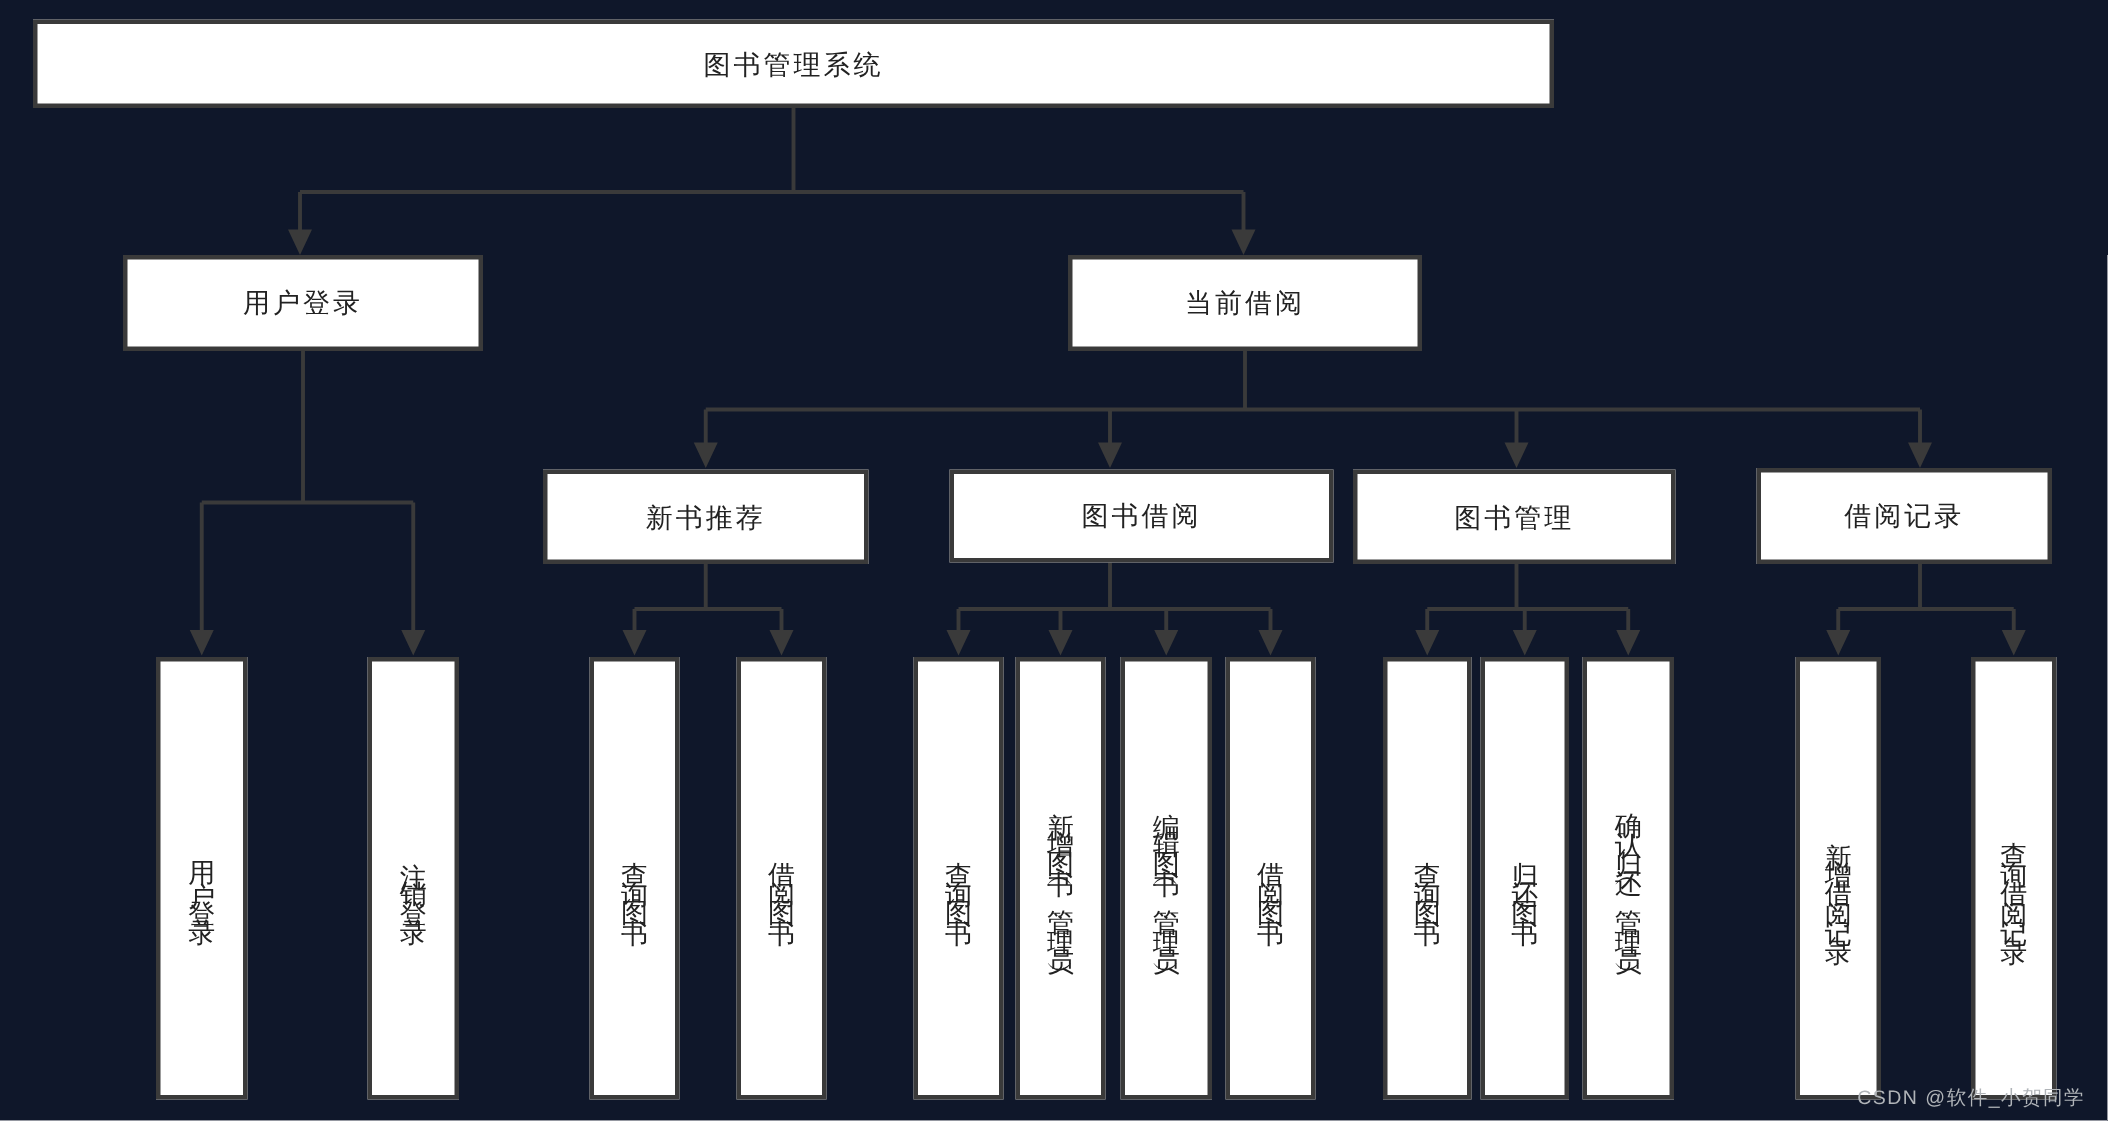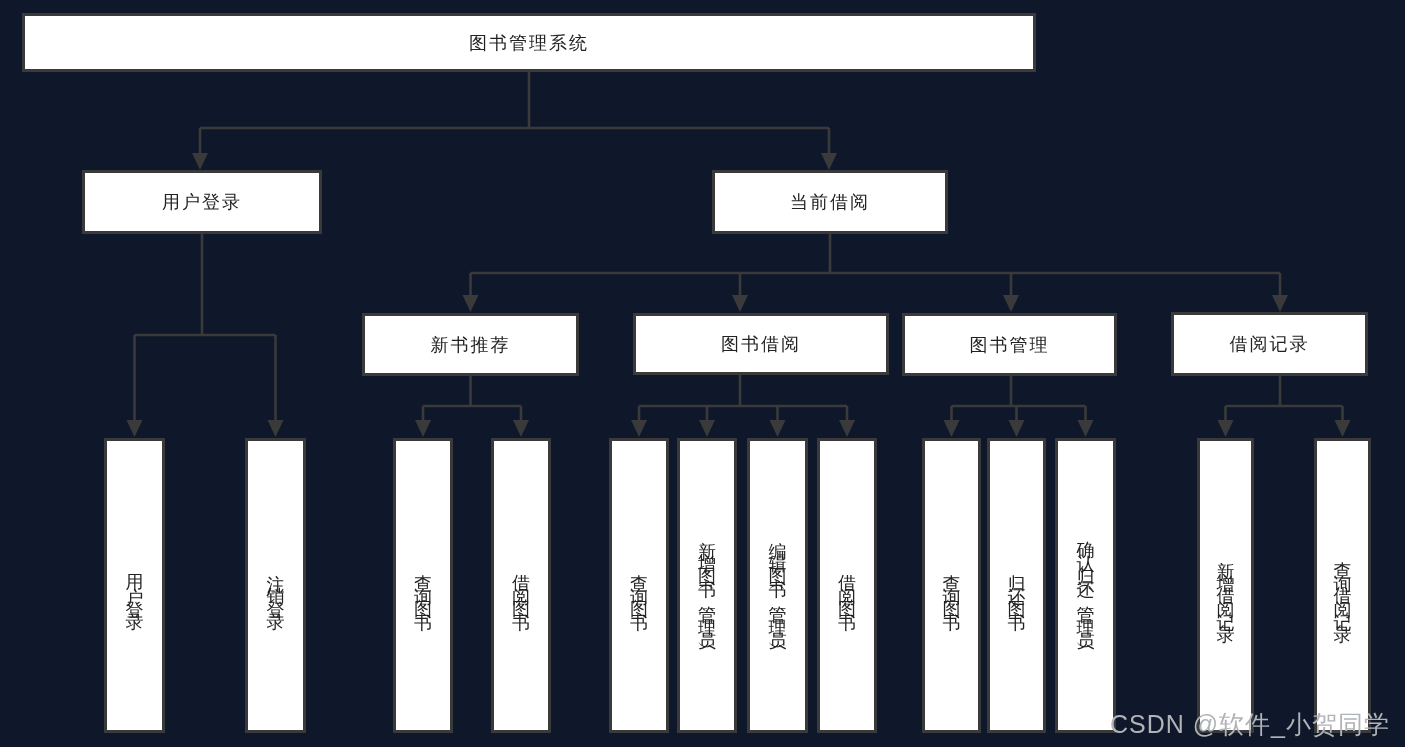--- a/index.html
+++ b/index.html
@@ -42,21 +42,21 @@
     height: 295px;
     writing-mode: vertical-rl;
     text-orientation: mixed;
     letter-spacing: 13px;
     line-height: 1;
   }
   .watermark {
     position: absolute;
     right: 15px;
     bottom: 6px;
-    font-size: 25px;
+    font-size: 13px;
     letter-spacing: 1px;
     color: #b0b4b8;
     z-index: 3;
     white-space: nowrap;
   }
 </style>
 </head>
 <body>
 
 <div class="canvas">

